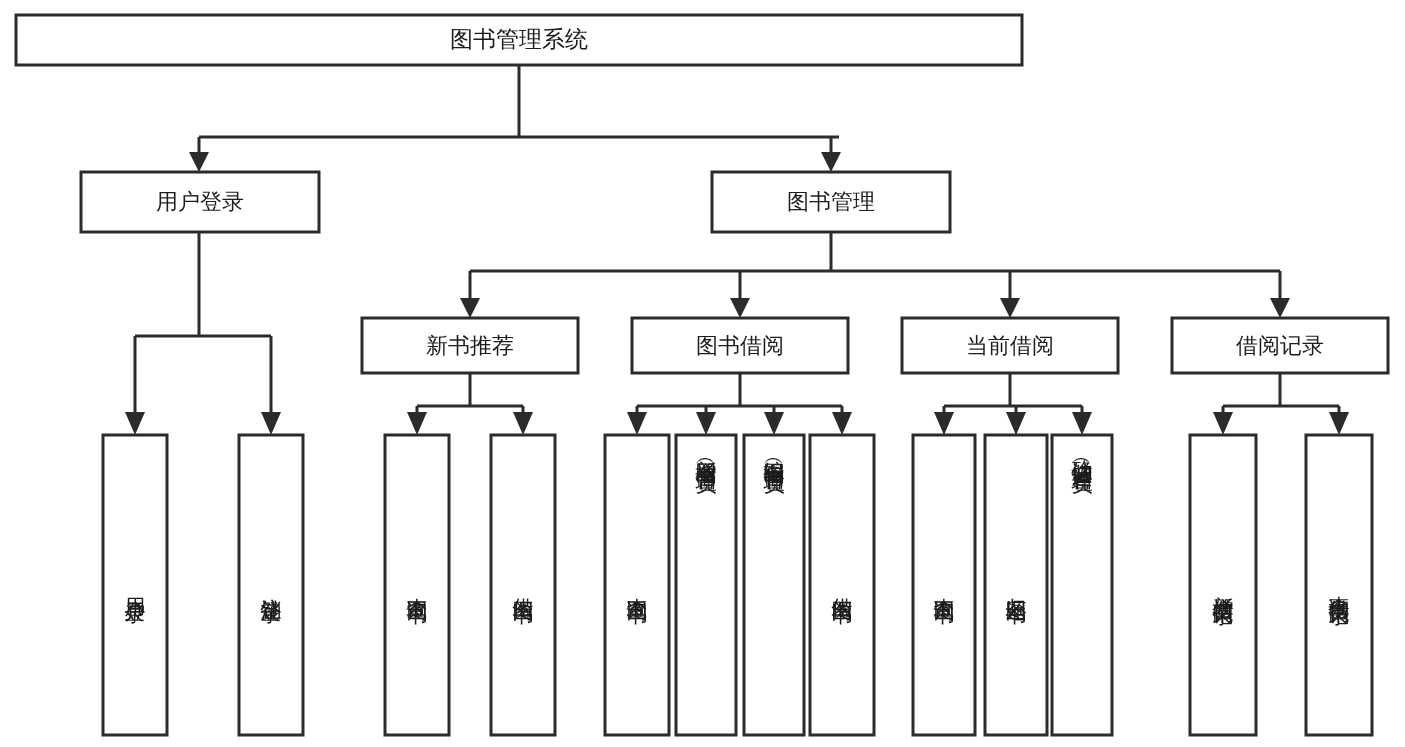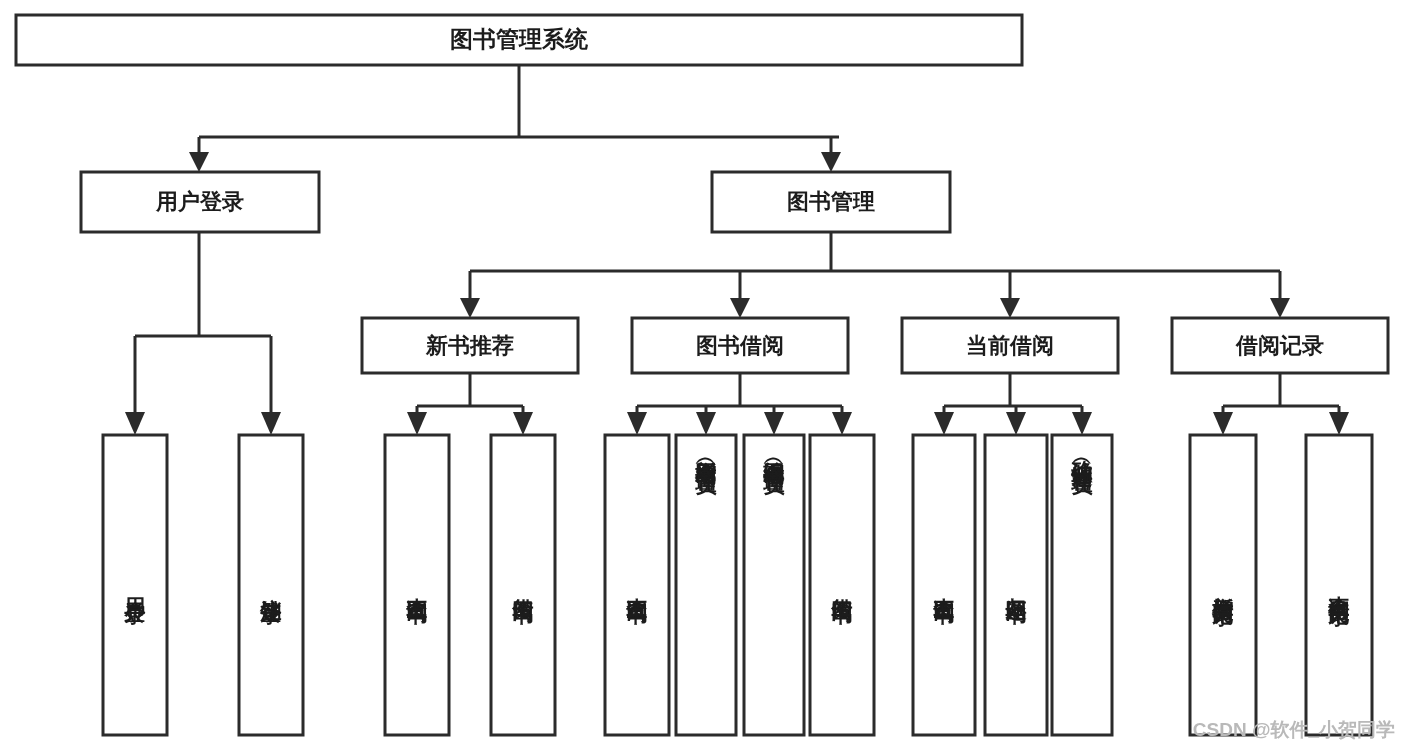--- a/index.html
+++ b/index.html
@@ -11,21 +11,20 @@
     width: 1405px;
     height: 747px;
     overflow: hidden;
     font-family: "Liberation Sans", "DejaVu Sans", sans-serif;
   }
   #diagram-root {
     position: relative;
     width: 1405px;
     height: 747px;
     background: #ffffff;
-    font-weight: bold;
   }
   svg#flow-svg {
     position: absolute;
     left: 0;
     top: 0;
     width: 1405px;
     height: 747px;
     display: block;
   }
   .node-box {
@@ -260,14 +259,13 @@
     <span class="vlabel">确认归还（管理员）</span>
   </div>
 
   <div class="vlabel-wrap center-v" style="left:1190px; top:435px; width:66px; height:300px;">
     <span class="vlabel">新增借阅记录</span>
   </div>
   <div class="vlabel-wrap center-v" style="left:1306px; top:435px; width:66px; height:300px;">
     <span class="vlabel">查询借阅记录</span>
   </div>
 
-  <div id="watermark">CSDN @软件_小贺同学</div>
 </div>
 
 </body></html>

